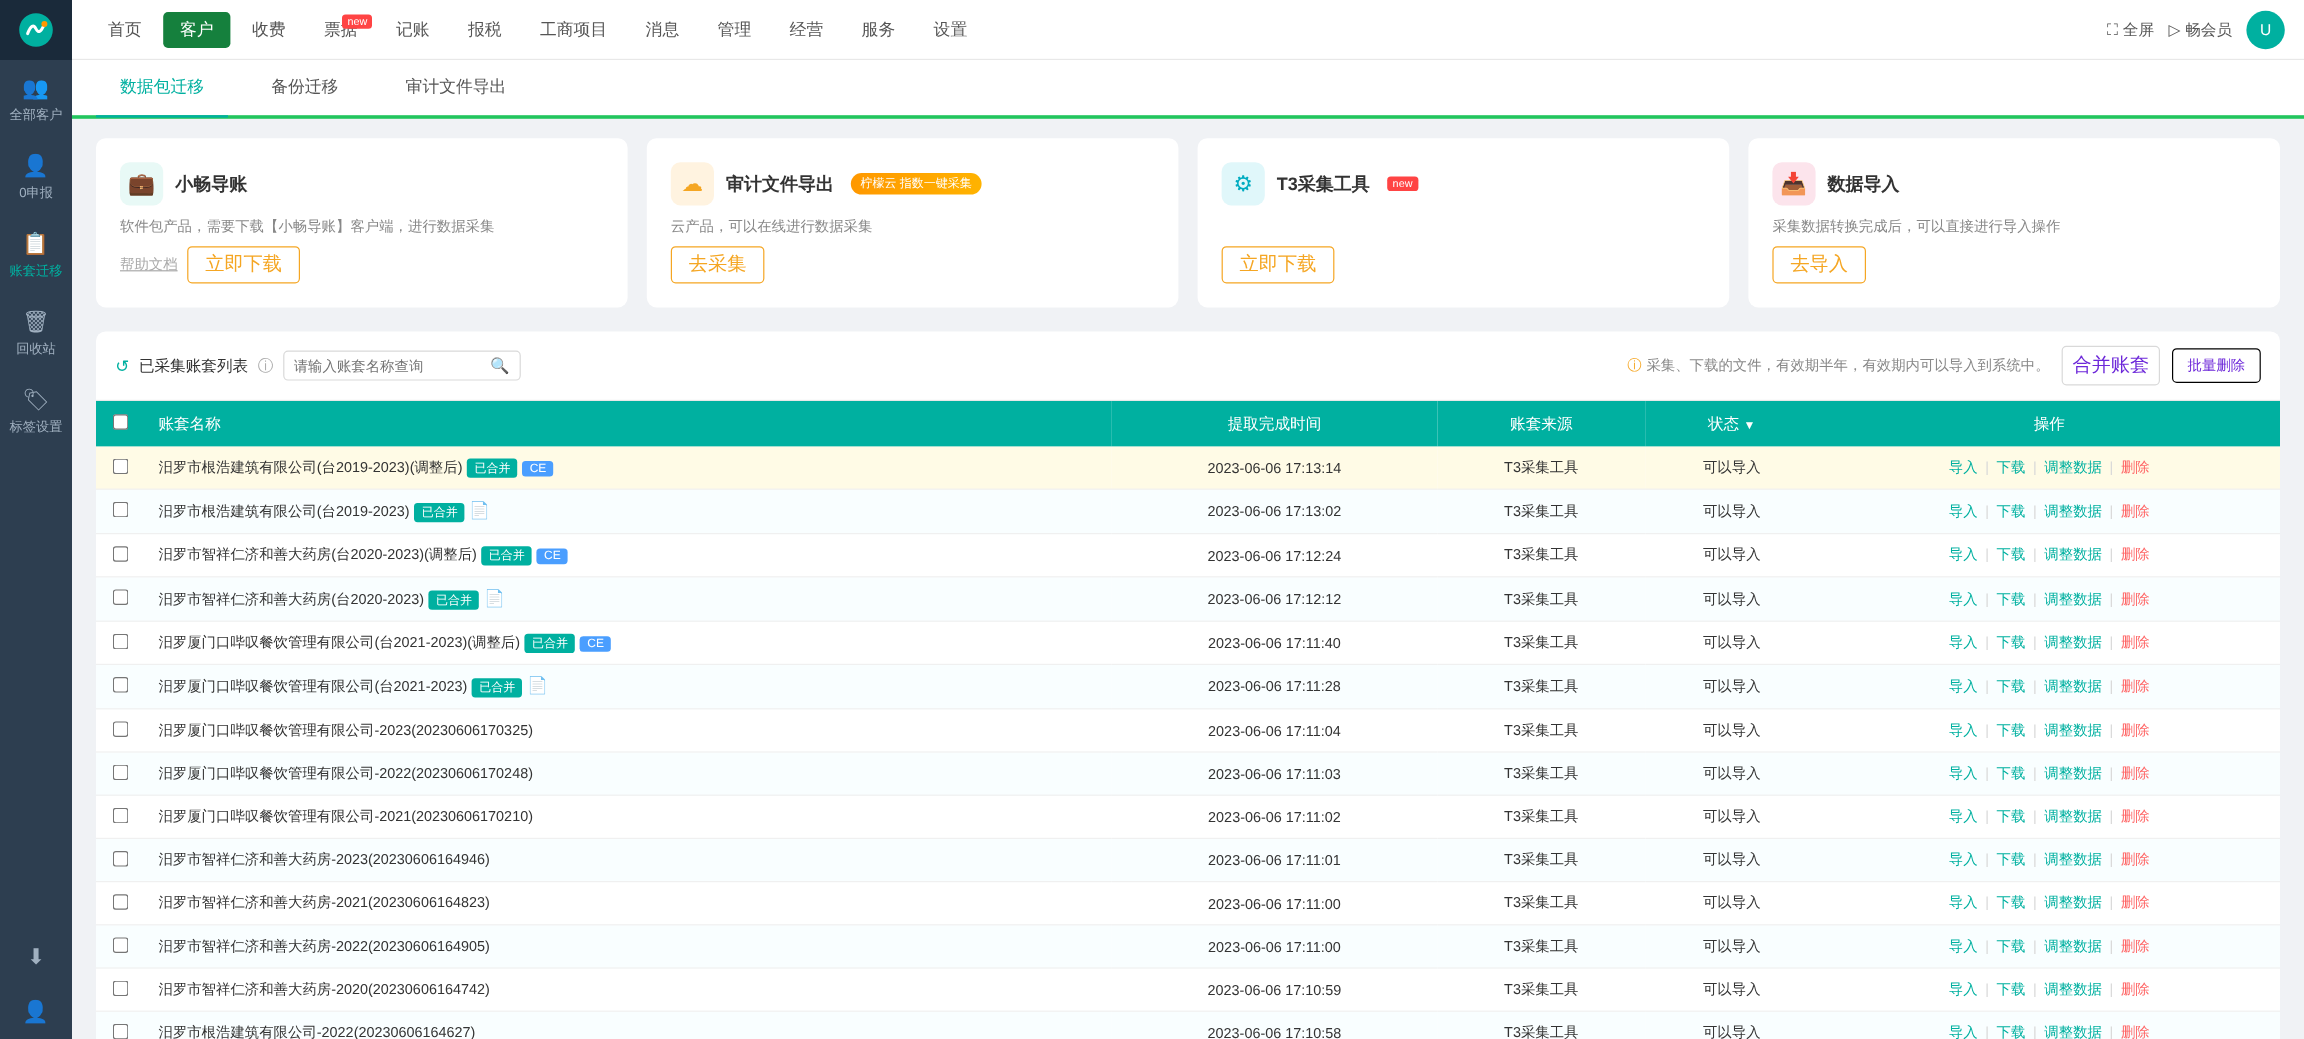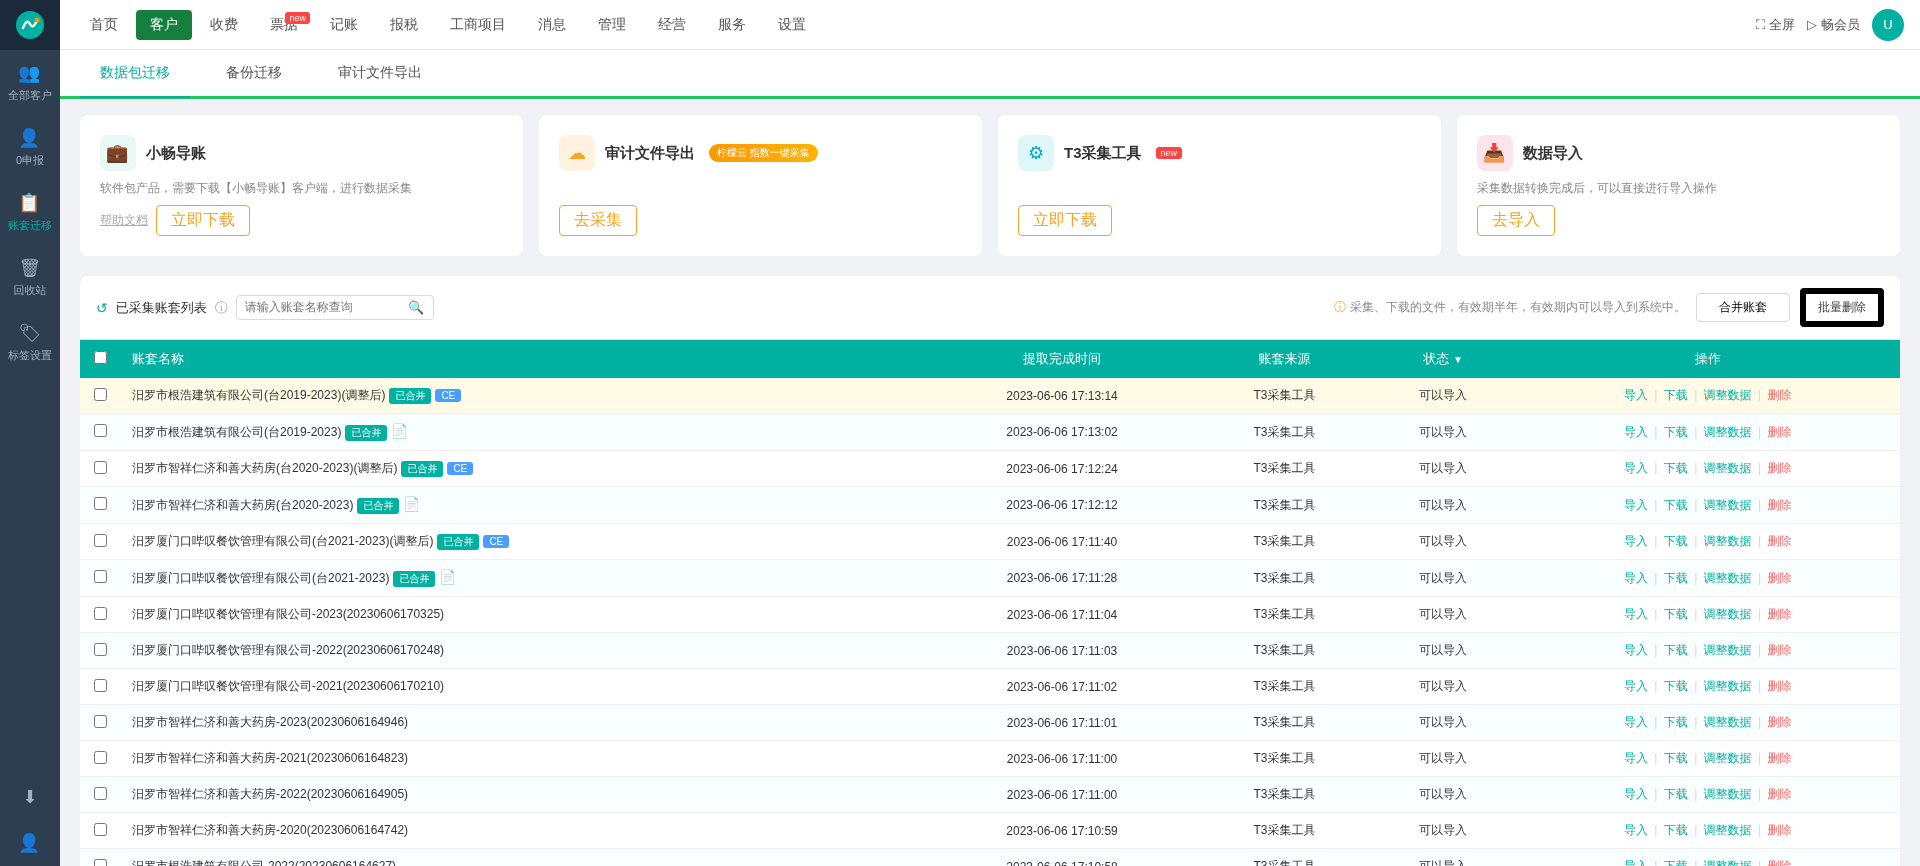--- a/index.html
+++ b/index.html
@@ -220,51 +220,51 @@
     .table-toolbar-right {
       margin-left: auto;
       display: flex;
       align-items: center;
       gap: 10px;
       font-size: 12px;
       color: #888;
     }
     .search-box {
       display: flex;
-      align-items: flex-start;
+      align-items: center;
       border: 1px solid #d9d9d9;
       border-radius: 4px;
       padding: 4px 8px;
       gap: 4px;
     }
     .search-box input {
       border: none;
       outline: none;
       font-size: 12px;
       width: 160px;
       color: #333;
     }
     .refresh-icon { color: #00b0a0; cursor: pointer; font-size: 14px; }
     .btn-merge {
       background: #fff;
       border: 1px solid #d9d9d9;
       border-radius: 4px;
-      padding: 5px 22px;
-      font-size: 12px;
+      padding: 5px 8px;
+      font-size: 16px;
       cursor: pointer;
-      color: #000000;
+      color: #6d28d9;
     }
     .btn-batch-delete {
       background: #fff;
-      border: 6px solid #000000;
+      border: 1px solid #000000;
       border-radius: 4px;
       padding: 5px 12px;
       font-size: 12px;
       cursor: pointer;
-      color: #404040;
+      color: #6d28d9;
     }
     .info-tip { display: flex; align-items: center; gap: 4px; }
     .info-tip .tip-icon { color: #f5a623; }
 
     
     .data-table { width: 100%; border-collapse: collapse; }
     .data-table th {
       background: #00b0a0;
       color: #fff;
       padding: 10px 12px;
@@ -404,20 +404,21 @@
           <button class="btn-outline">立即下载</button>
         </div>
       </div>
 
       <div class="card">
         <div class="card-header">
           <div class="card-icon orange">☁</div>
           <span class="card-title">审计文件导出</span>
           <span class="card-badge">柠檬云 指数一键采集</span>
         </div>
+        <div class="card-desc">云产品，可以在线进行数据采集</div>
         <div class="card-actions">
           <button class="btn-outline">去采集</button>
         </div>
       </div>
 
       <div class="card">
         <div class="card-header">
           <div class="card-icon teal">⚙</div>
           <span class="card-title">T3采集工具</span>
           <span class="card-badge-new">new</span>

